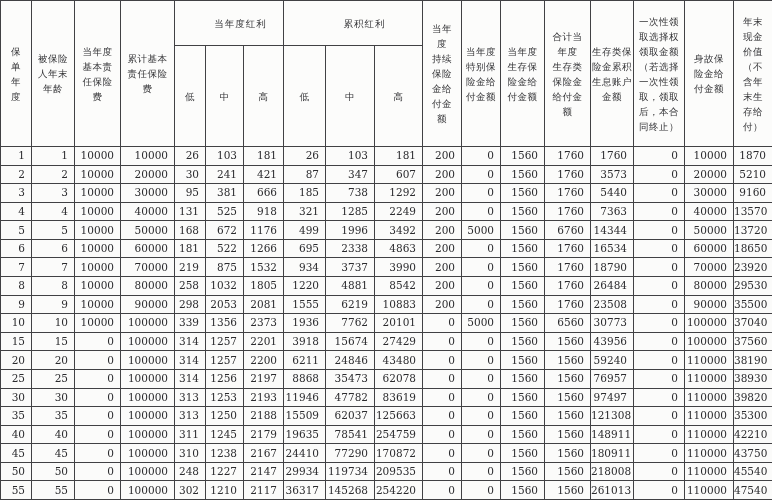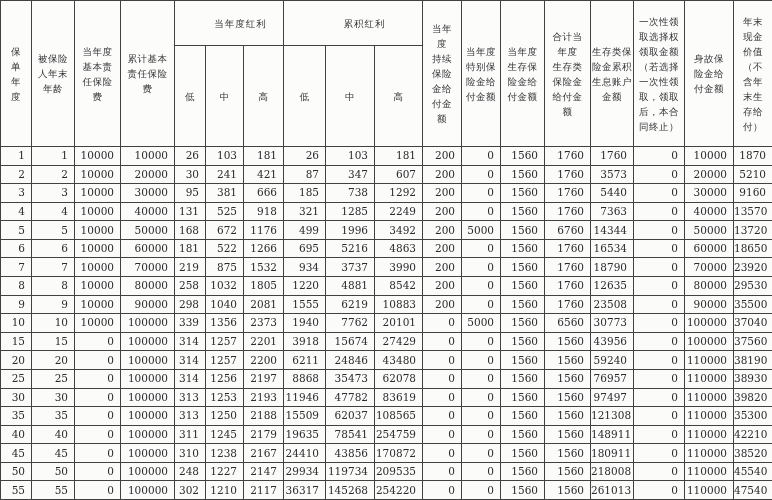--- a/index.html
+++ b/index.html
@@ -240,21 +240,21 @@
       </tr>
       <tr>
         <td>6</td>
         <td>6</td>
         <td>10000</td>
         <td>60000</td>
         <td>181</td>
         <td>522</td>
         <td>1266</td>
         <td>695</td>
-        <td>5216</td>
+        <td>2338</td>
         <td>4863</td>
         <td>200</td>
         <td>0</td>
         <td>1560</td>
         <td>1760</td>
         <td>16534</td>
         <td>0</td>
         <td>60000</td>
         <td>18650</td>
       </tr>
@@ -286,32 +286,32 @@
         <td>258</td>
         <td>1032</td>
         <td>1805</td>
         <td>1220</td>
         <td>4881</td>
         <td>8542</td>
         <td>200</td>
         <td>0</td>
         <td>1560</td>
         <td>1760</td>
-        <td>12635</td>
+        <td>26484</td>
         <td>0</td>
         <td>80000</td>
         <td>29530</td>
       </tr>
       <tr>
         <td>9</td>
         <td>9</td>
         <td>10000</td>
         <td>90000</td>
         <td>298</td>
-        <td>1040</td>
+        <td>2053</td>
         <td>2081</td>
         <td>1555</td>
         <td>6219</td>
         <td>10883</td>
         <td>200</td>
         <td>0</td>
         <td>1560</td>
         <td>1760</td>
         <td>23508</td>
         <td>0</td>
@@ -319,21 +319,21 @@
         <td>35500</td>
       </tr>
       <tr>
         <td>10</td>
         <td>10</td>
         <td>10000</td>
         <td>100000</td>
         <td>339</td>
         <td>1356</td>
         <td>2373</td>
-        <td>1940</td>
+        <td>1936</td>
         <td>7762</td>
         <td>20101</td>
         <td>0</td>
         <td>5000</td>
         <td>1560</td>
         <td>6560</td>
         <td>30773</td>
         <td>0</td>
         <td>100000</td>
         <td>37040</td>
@@ -421,21 +421,21 @@
       <tr>
         <td>35</td>
         <td>35</td>
         <td>0</td>
         <td>100000</td>
         <td>313</td>
         <td>1250</td>
         <td>2188</td>
         <td>15509</td>
         <td>62037</td>
-        <td>108565</td>
+        <td>125663</td>
         <td>0</td>
         <td>0</td>
         <td>1560</td>
         <td>1560</td>
         <td>121308</td>
         <td>0</td>
         <td>110000</td>
         <td>35300</td>
       </tr>
       <tr>
@@ -460,30 +460,30 @@
       </tr>
       <tr>
         <td>45</td>
         <td>45</td>
         <td>0</td>
         <td>100000</td>
         <td>310</td>
         <td>1238</td>
         <td>2167</td>
         <td>24410</td>
-        <td>43856</td>
+        <td>77290</td>
         <td>170872</td>
         <td>0</td>
         <td>0</td>
         <td>1560</td>
         <td>1560</td>
         <td>180911</td>
         <td>0</td>
         <td>110000</td>
-        <td>38520</td>
+        <td>43750</td>
       </tr>
       <tr>
         <td>50</td>
         <td>50</td>
         <td>0</td>
         <td>100000</td>
         <td>248</td>
         <td>1227</td>
         <td>2147</td>
         <td>29934</td>

